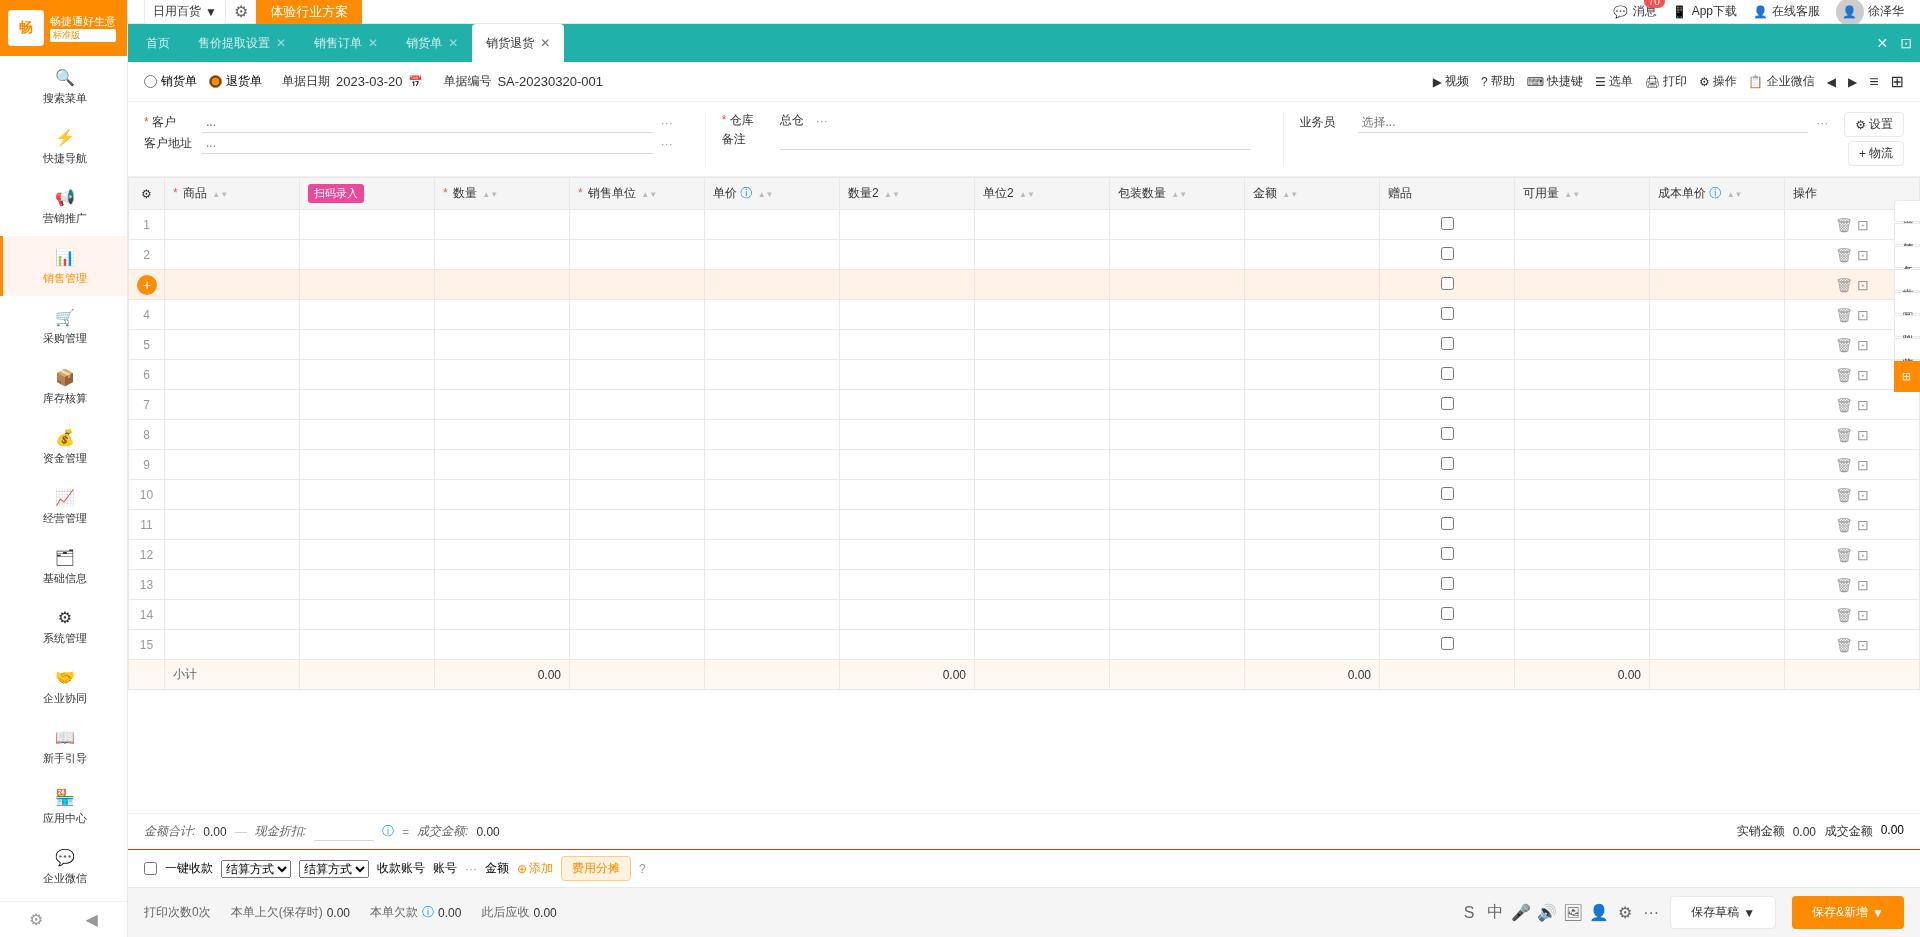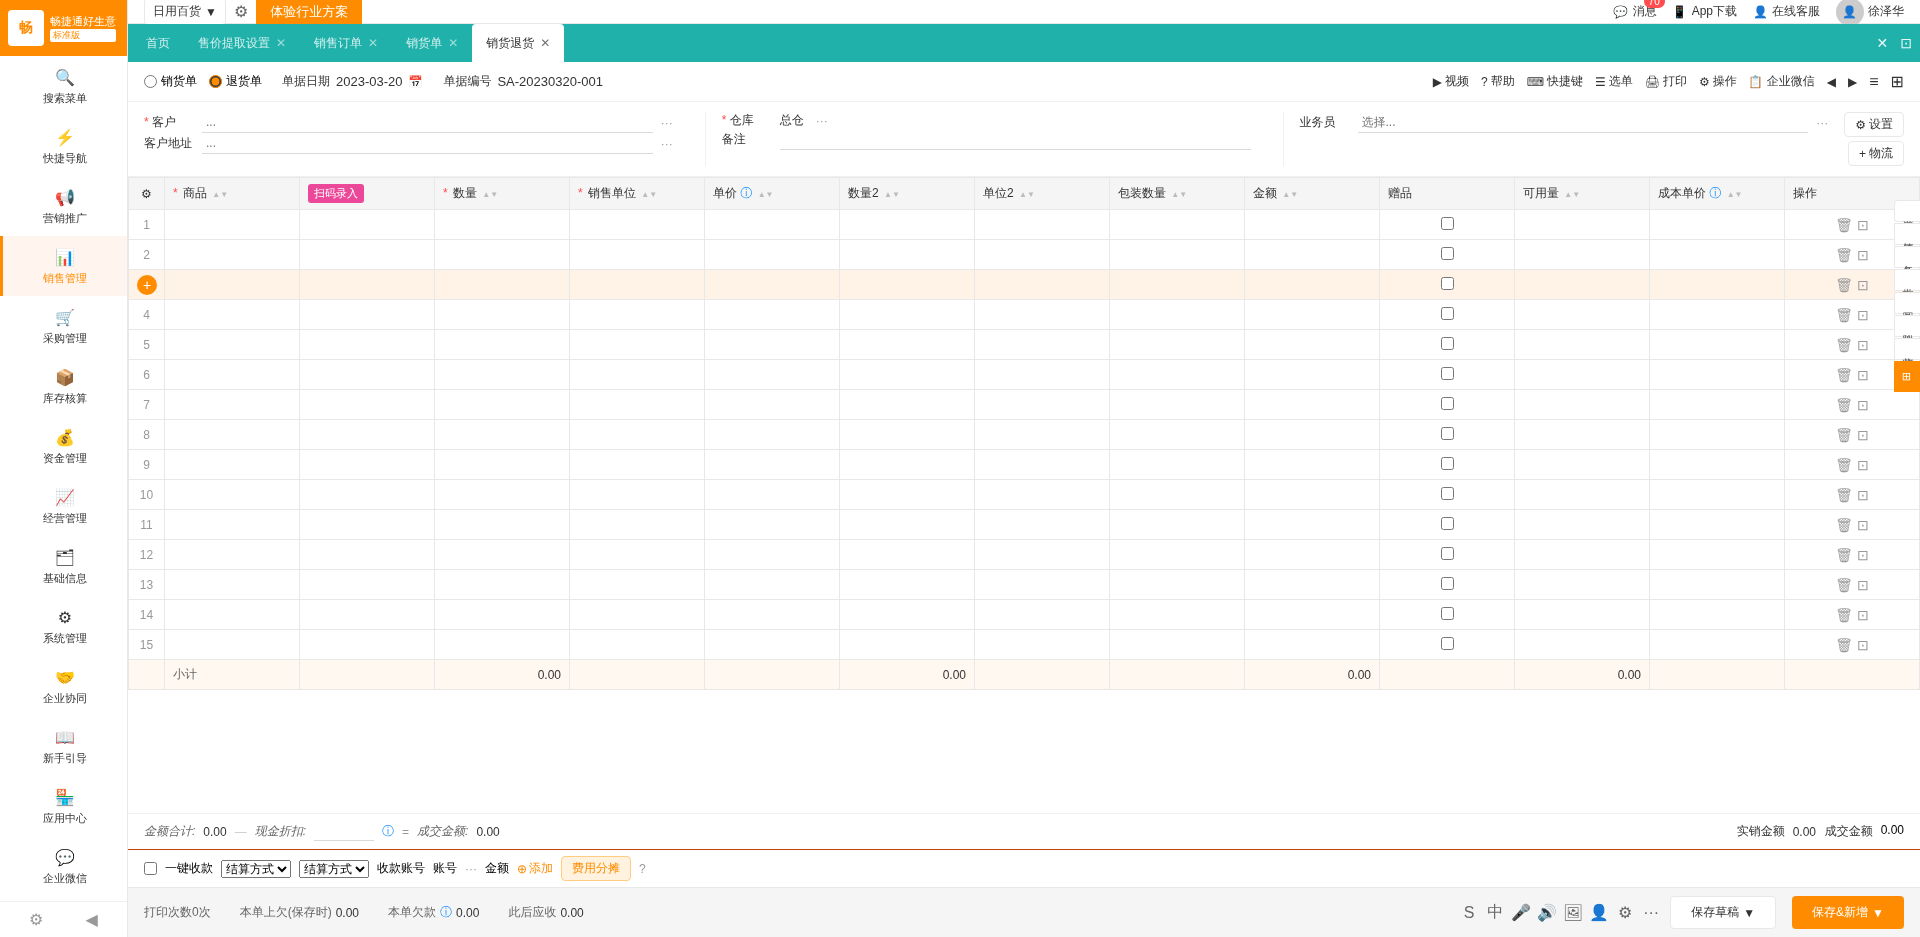--- a/index.html
+++ b/index.html
@@ -89,21 +89,21 @@
     .subtotal-row td { background: #fff8f0; font-weight: 500; }
     .subtotal-row td.subtotal-label { color: #666; }
     .footer-total-label { color: #666; font-style: italic; }
     .footer-total-value { color: #333; font-weight: 500; }
     .footer-add-btn { background: none; border: none; color: #ff8c00; cursor: pointer; display: flex; align-items: center; gap: 2px; }
     .expense-btn { background: #fff3e0; border: 1px solid #ffcc80; border-radius: 4px; padding: 3px 10px; cursor: pointer; color: #ff8c00; }
     .help-icon { color: #999; cursor: pointer; }
 
     
     .bottom-bar { background: #f5f5f5; border-top: 1px solid #e8e8e8; padding: 8px 16px; display: flex; align-items: center; justify-content: space-between; flex-shrink: 0; }
-    .bottom-info { display: flex; gap: 29px; align-items: flex-end; }
+    .bottom-info { display: flex; gap: 20px; align-items: flex-end; }
     .bottom-info-item { color: #666; display: flex; align-items: center; gap: 4px; }
     .bottom-info-value { color: #333; }
     .bottom-tools { display: flex; align-items: center; gap: 4px; }
     .bottom-tool-icon { width: 22px; height: 22px; display: flex; align-items: center; justify-content: center; font-size: 16px; cursor: pointer; color: #666; }
 
     .bottom-actions { display: flex; gap: 16px; }
     .save-draft-btn { background: #fff; border: 1px solid #e8e8e8; border-radius: 4px; padding: 7px 20px; cursor: pointer; color: #333; display: flex; align-items: center; gap: 4px; }
     .save-new-btn { background: #ff8c00; border: none; border-radius: 4px; padding: 7px 20px; cursor: pointer; color: #fff; font-size: 13px; display: flex; align-items: center; gap: 4px; }
 
     .info-icon { color: #1890ff; cursor: pointer; font-size: 12px; }

